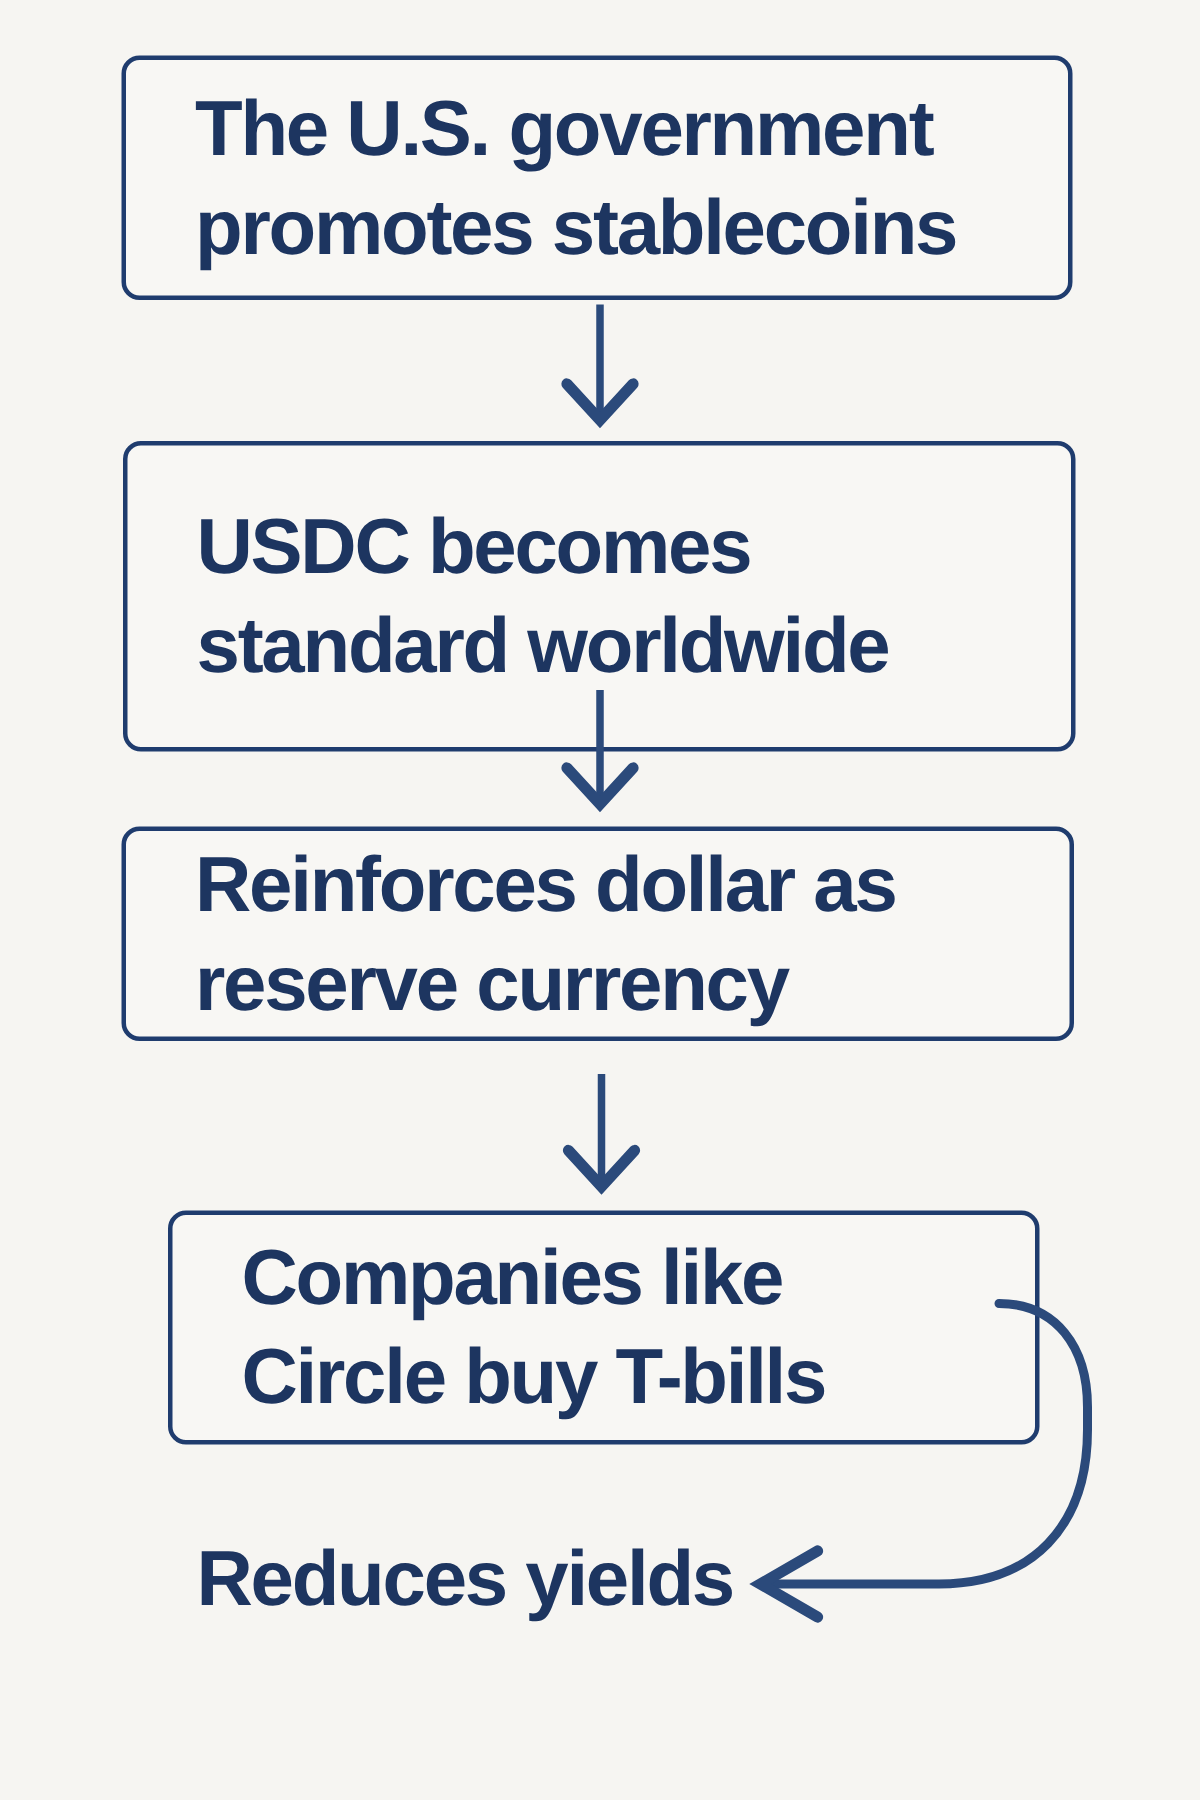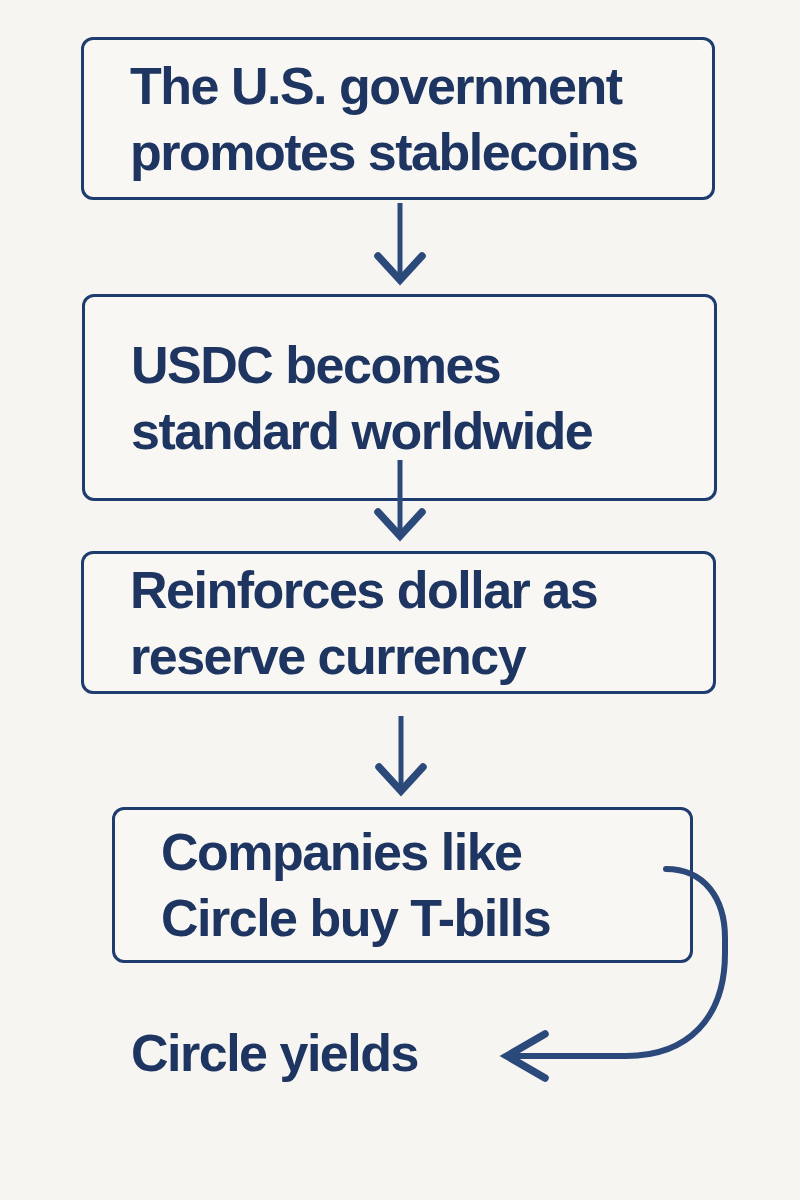--- a/index.html
+++ b/index.html
@@ -78,21 +78,21 @@
   <div class="flow-node" id="node-3">
     <div class="node-label">Reinforces dollar as
 reserve currency</div>
   </div>
 
   <div class="flow-node" id="node-4">
     <div class="node-label">Companies like
 Circle buy T-bills</div>
   </div>
 
-  <div class="end-label">Circle yields</div>
+  <div class="end-label">Reduces yields</div>
 
   <svg class="connector-layer" viewBox="0 0 800 1200" aria-hidden="true">
 
     <g>
       <line class="stem" x1="400" y1="203" x2="400" y2="275"></line>
       <path class="head" d="M 378 256 L 400 280 L 422 256"></path>
     </g>
 
     <g>
       <line class="stem" x1="400" y1="460" x2="400" y2="531"></line>

